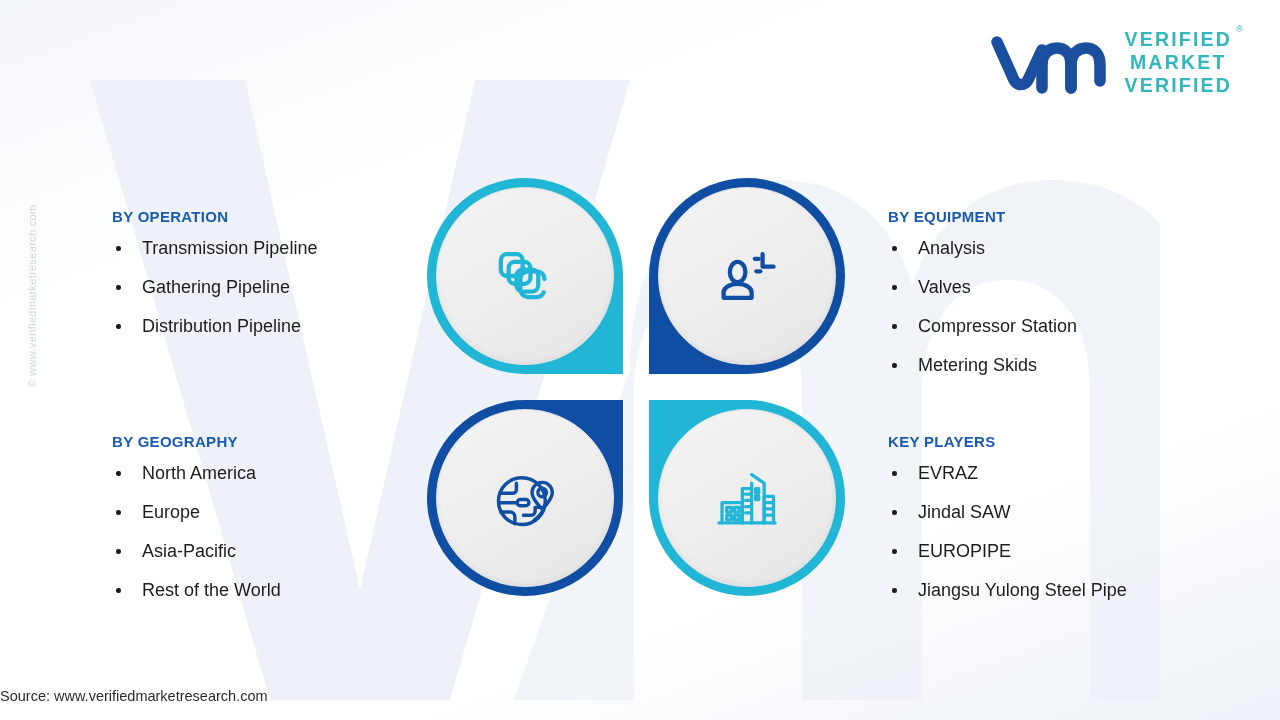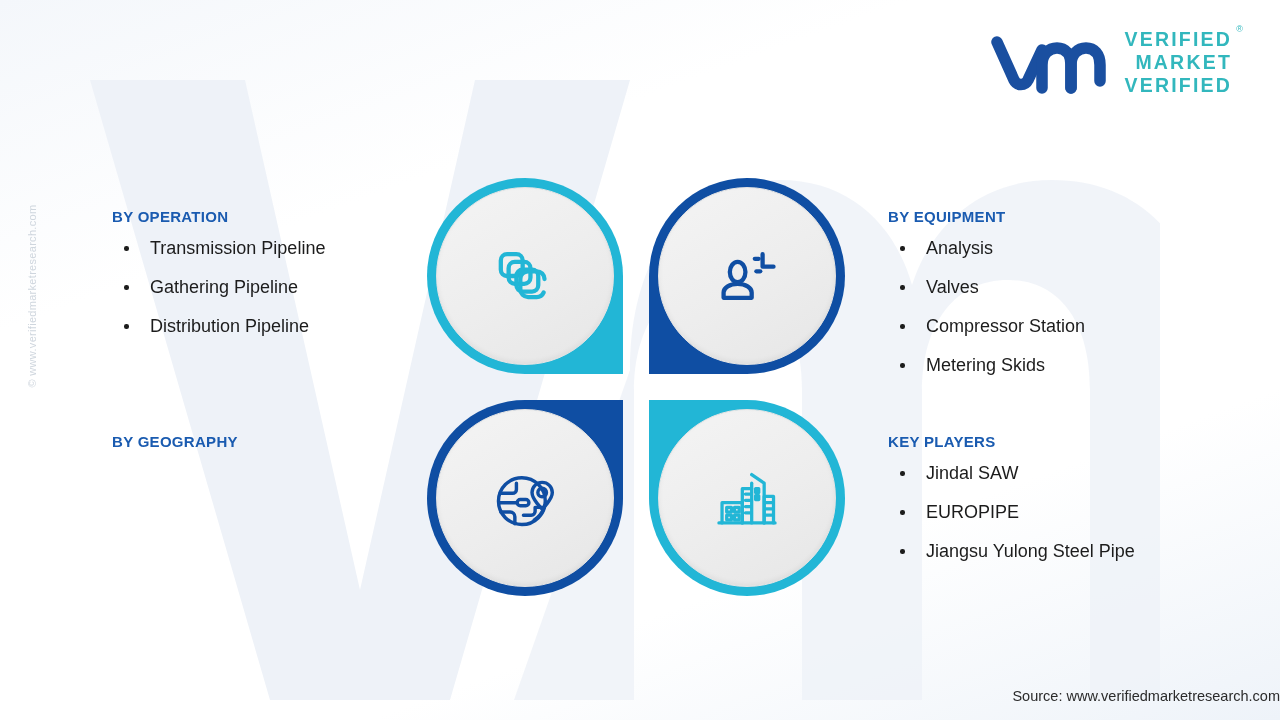--- a/index.html
+++ b/index.html
@@ -91,21 +91,21 @@
   }
   .logo-mark { width: 120px; height: 62px; }
   .logo-mark svg { display: block; width: 100%; height: 100%; }
   .logo-words {
     position: relative;
     color: #32b7bd;
     font-size: 19.5px;
     font-weight: bold;
     letter-spacing: 2.2px;
     line-height: 1.18;
-    text-align: right;
+    text-align: center;
   }
   .logo-words .reg {
     position: absolute;
     top: -4px;
     right: -11px;
     font-size: 9px;
     letter-spacing: 0;
     font-weight: normal;
   }
 
@@ -178,21 +178,21 @@
 
   .sec-head {
     color: #1a5bb0;
     font-size: 15px;
     font-weight: bold;
     letter-spacing: 0.3px;
     margin-bottom: 14px;
   }
   ul.sec-list {
     list-style: none;
-    margin: 8px;
+    margin: 0;
     padding: 0;
   }
   ul.sec-list li {
     position: relative;
     padding-left: 30px;
     font-size: 18px;
     color: #1c1c1c;
     line-height: 1;
     margin-bottom: 21px;
     white-space: nowrap;
@@ -212,21 +212,21 @@
   .sec-geo { top: 433px; }
   .sec-eq  { top: 208px; }
   .sec-kp  { top: 433px; }
 
   
   .source {
     position: absolute;
     left: 0;
     right: 0;
     top: 688px;
-    text-align: right;
+    text-align: left;
     font-size: 14.5px;
     color: #2b2b2b;
     z-index: 6;
   }
 </style>
 </head>
 <body>
 
 <div id="poster">
 
@@ -352,35 +352,42 @@
     <div class="sec-head">BY OPERATION</div>
     <ul class="sec-list">
       <li>Transmission Pipeline</li>
       <li>Gathering Pipeline</li>
       <li>Distribution Pipeline</li>
     </ul>
   </div>
 
   <div class="col left sec-geo">
     <div class="sec-head">BY GEOGRAPHY</div>
+    <ul class="sec-list">
+      <li>North America</li>
+      <li>Europe</li>
+      <li>Asia-Pacific</li>
+      <li>Rest of the World</li>
+    </ul>
   </div>
 
   <div class="col right sec-eq">
     <div class="sec-head">BY EQUIPMENT</div>
     <ul class="sec-list">
       <li>Analysis</li>
       <li>Valves</li>
       <li>Compressor Station</li>
       <li>Metering Skids</li>
     </ul>
   </div>
 
   <div class="col right sec-kp">
     <div class="sec-head">KEY PLAYERS</div>
     <ul class="sec-list">
+      <li>EVRAZ</li>
       <li>Jindal SAW</li>
       <li>EUROPIPE</li>
       <li>Jiangsu Yulong Steel Pipe</li>
     </ul>
   </div>
 
   <div class="source">Source: www.verifiedmarketresearch.com</div>
 
 </div>
 

